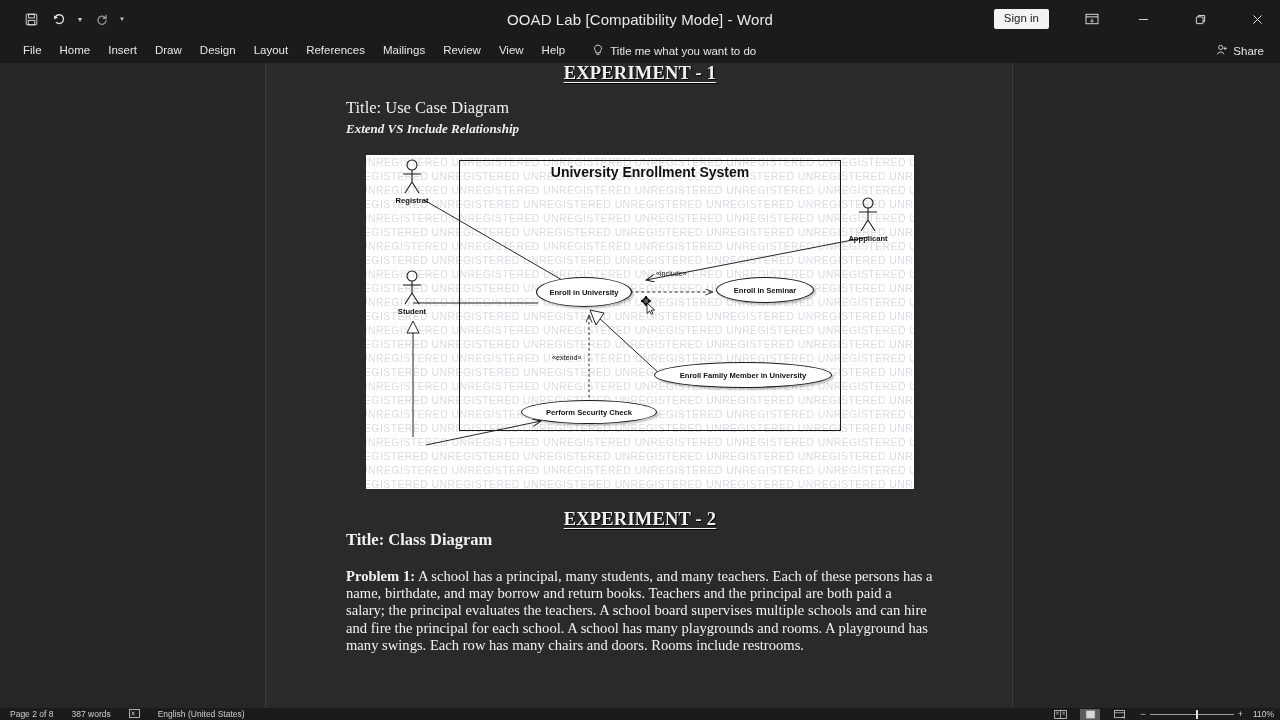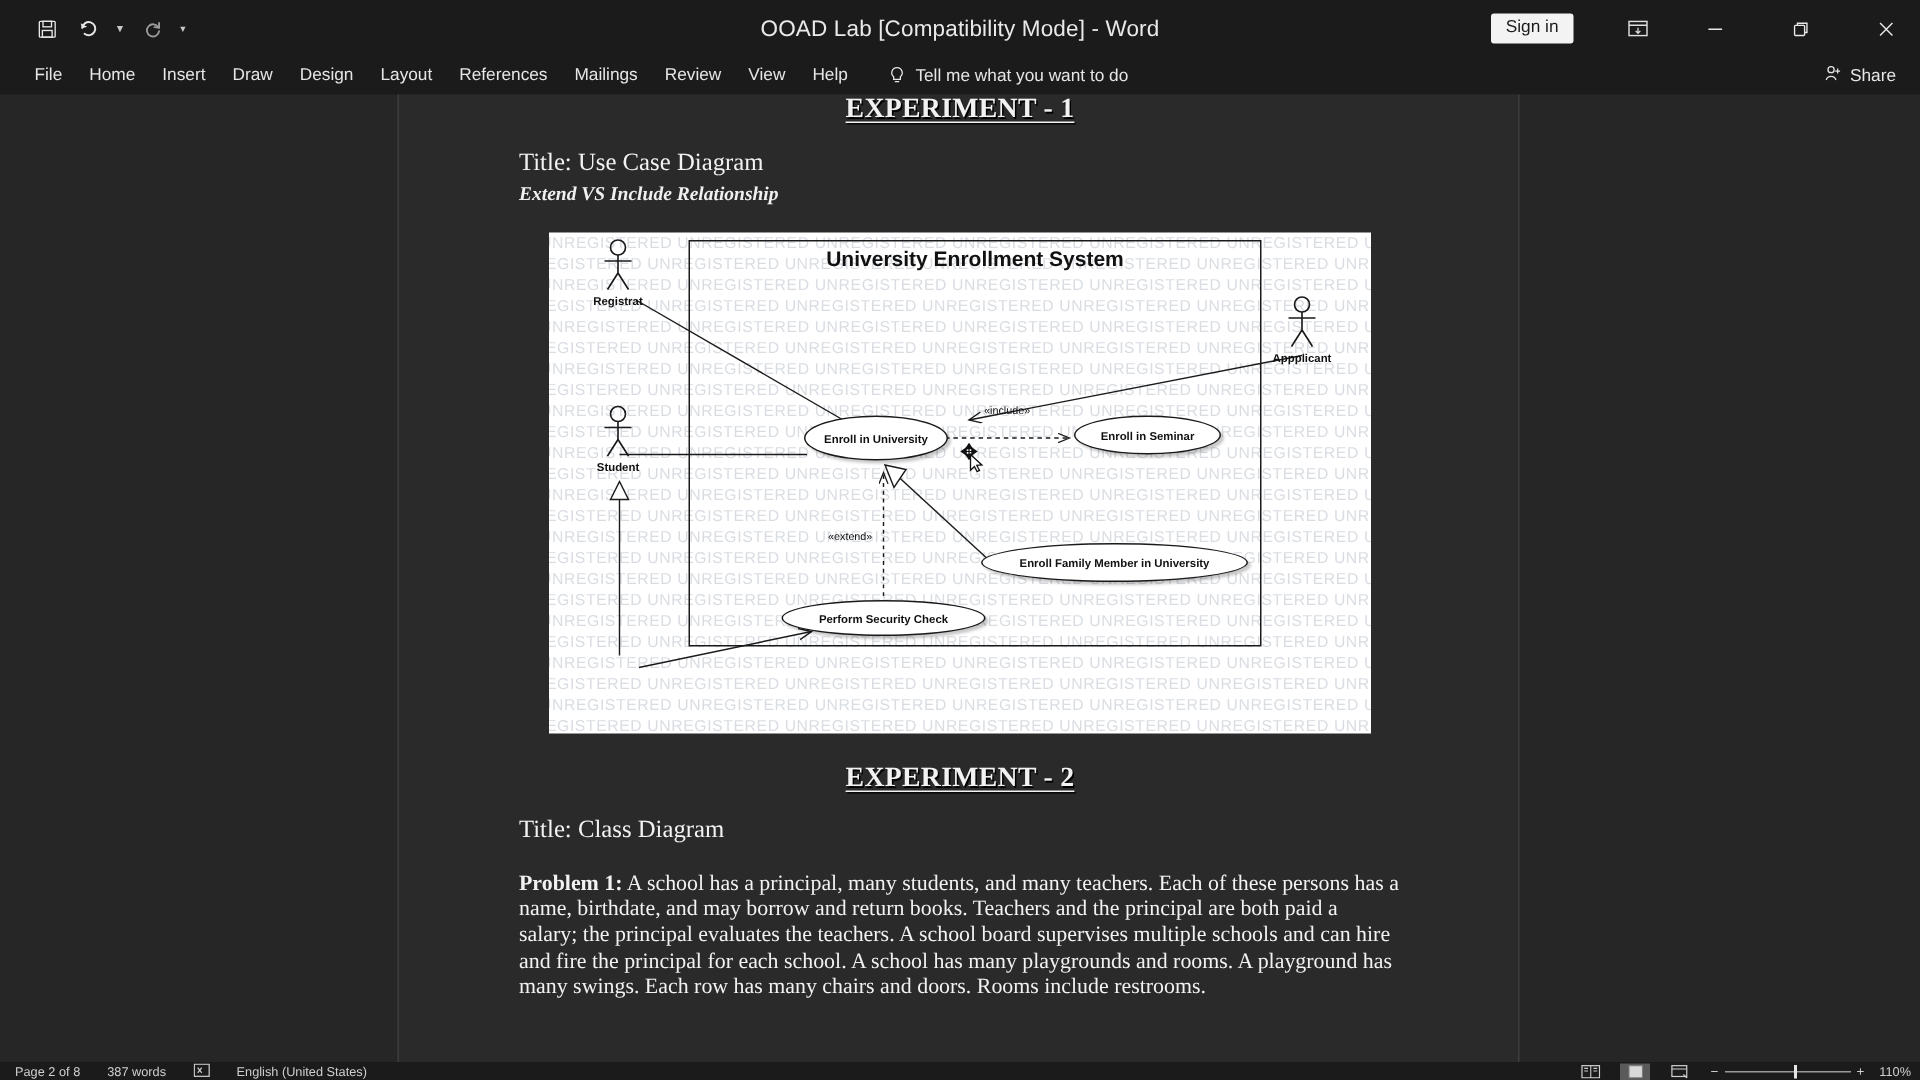--- a/index.html
+++ b/index.html
@@ -246,21 +246,21 @@
     <div class="tab">View</div>
     <div class="tab">Help</div>
 
     <div class="tellme">
       <span class="tellme-icon">
         <svg width="12" height="13" viewBox="0 0 14 15" fill="none" stroke="#e6e6e6" stroke-width="1">
           <path d="M7 1.2 A4 4 0 0 0 4.4 8.3 L4.4 10.3 H9.6 L9.6 8.3 A4 4 0 0 0 7 1.2 Z"></path>
           <path d="M5.3 12 H8.7"></path>
         </svg>
       </span>
-      <span>Tell me what you want to do</span>
+      <span>Title me what you want to do</span>
     </div>
 
     <div class="share-btn">
       <span>
         <svg width="12" height="12" viewBox="0 0 14 14" fill="none" stroke="#e6e6e6" stroke-width="1">
           <circle cx="5.5" cy="4" r="2.4"></circle>
           <path d="M1.7 12 A4 4 0 0 1 9.3 12"></path>
           <path d="M10.6 3.2 V7 M8.7 5.1 H12.5"></path>
         </svg>
       </span>
@@ -386,21 +386,21 @@
                 <path d="M3 8 L6 10 L6 6 Z"></path>
                 <path d="M13 8 L10 10 L10 6 Z"></path>
                 <path d="M8 5 V11 M5 8 H11" stroke-width="0.8"></path>
               </g>
               <path d="M9 10 L9 20.5 L11.6 18 L13.4 21.4 L15 20.6 L13.2 17.3 L16.6 17 Z" fill="#ffffff" stroke="#111" stroke-width="0.9"></path>
             </svg>
           </div>
         </div>
 
         <div class="exp-heading" style="margin-top:20px;">EXPERIMENT - 2</div>
-        <div class="doc-title-line" style="margin-top:13px;">Title: Class Diagram</div>
+        <div class="doc-title-line" style="margin-top:0;font-weight:bold;">Title: Class Diagram</div>
 
         <p class="problem-para">
           <b>Problem 1:</b><span> A school has a principal, many students, and many teachers. Each of these persons has a name, birthdate, and may borrow and return books. Teachers and the principal are both paid a salary; the principal evaluates the teachers. A school board supervises multiple schools and can hire and fire the principal for each school. A school has many playgrounds and rooms. A playground has many swings. Each row has many chairs and doors. Rooms include restrooms.</span>
         </p>
       </div>
     </div>
 
     <div class="scroll-track"></div>
   </div>
 

